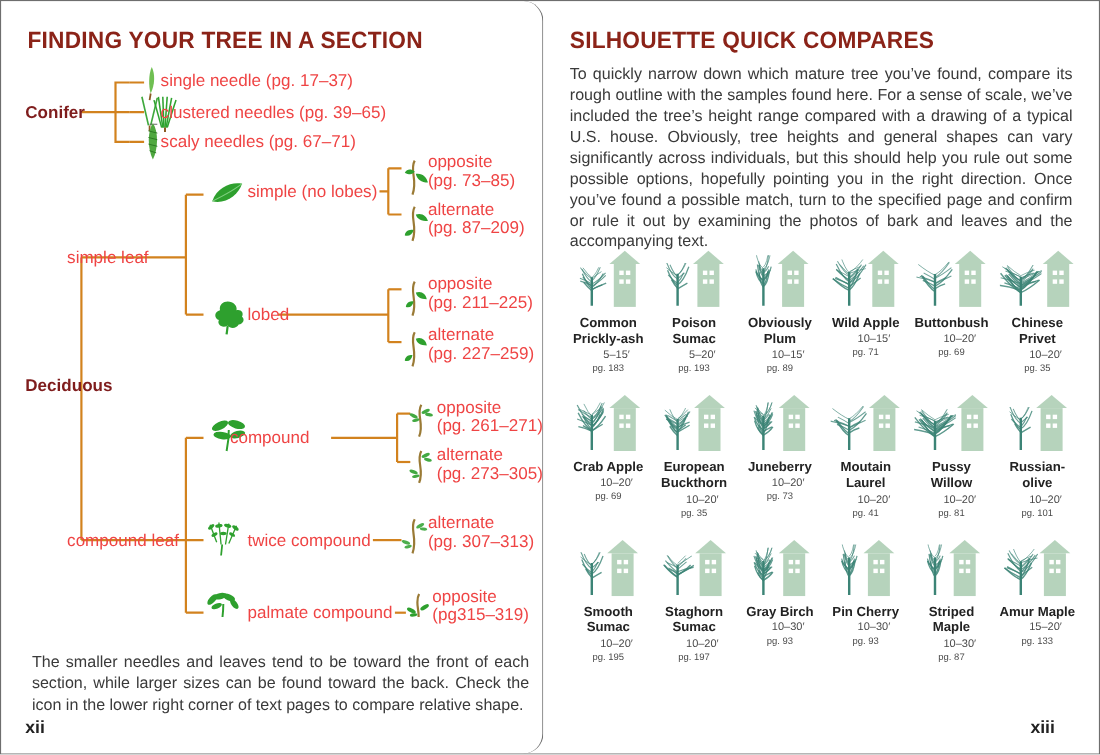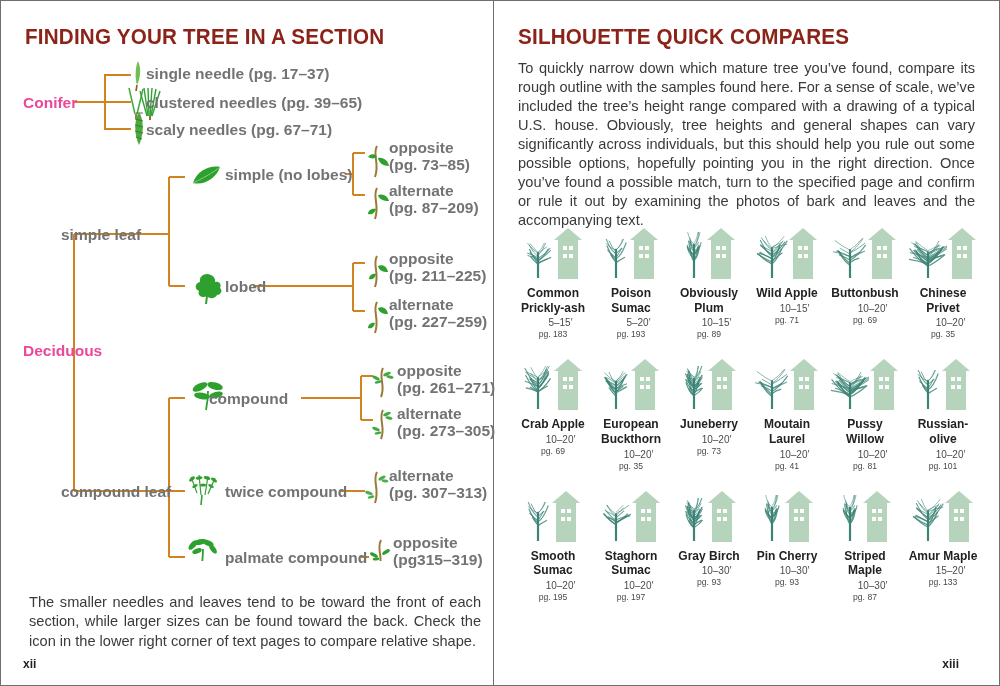--- a/index.html
+++ b/index.html
@@ -11,57 +11,56 @@
     overflow:hidden;
     position:relative;
   }
   .spread{
     position:absolute;inset:0;
     display:flex;
     border:1px solid #6e6e6e;
     box-sizing:border-box;
   }
   .page{position:relative;box-sizing:border-box;height:100%;}
-  .page-left{width:493px;border-right:1px solid #6e6e6e;}
+  .page-left{width:493px;border-right:1px solid #6e6e6e;border-radius:18px;}
   .page-right{width:505px;}
 
   h1.section-title{
     margin:0;
     font-size:21.5px;
     font-weight:bold;
     letter-spacing:.2px;
     color:#8B2318;
     font-family:"Liberation Sans", sans-serif;
     transform:scaleX(.96);
     transform-origin:left center;
   }
 
   
   .left-inner{position:absolute;left:24px;top:24px;right:14px;}
   .tree-diagram{position:absolute;left:0;top:0;width:493px;height:560px;}
   .tree-diagram svg{position:absolute;left:0;top:0;}
   .node-label{
     position:absolute;
     font-size:15.5px;
-    color:#737373;
+    color:#ef4444;
     white-space:nowrap;
     line-height:1.12;
-    font-weight:bold;
-  }
-  .node-label.bold{font-weight:bold;color:#ec4899;}
+  }
+  .node-label.bold{font-weight:bold;color:#7f1d1d;}
   .node-label.two{line-height:1.12;}
 
   .bottom-note{
     position:absolute;left:28px;top:592px;width:452px;
     font-size:14.6px;line-height:1.32;color:#3a3a3a;
     text-align:justify;
   }
   .folio{
     position:absolute;bottom:14px;
-    font-size:12px;font-weight:bold;color:#222;
+    font-size:16px;font-weight:bold;color:#222;
   }
   .folio-left{left:22px;}
   .folio-right{right:40px;}
 
   
   .right-inner{position:absolute;left:24px;top:24px;right:24px;}
   .intro{
     margin-top:9px;
     font-size:14.6px;line-height:1.305;
     text-align:justify;

